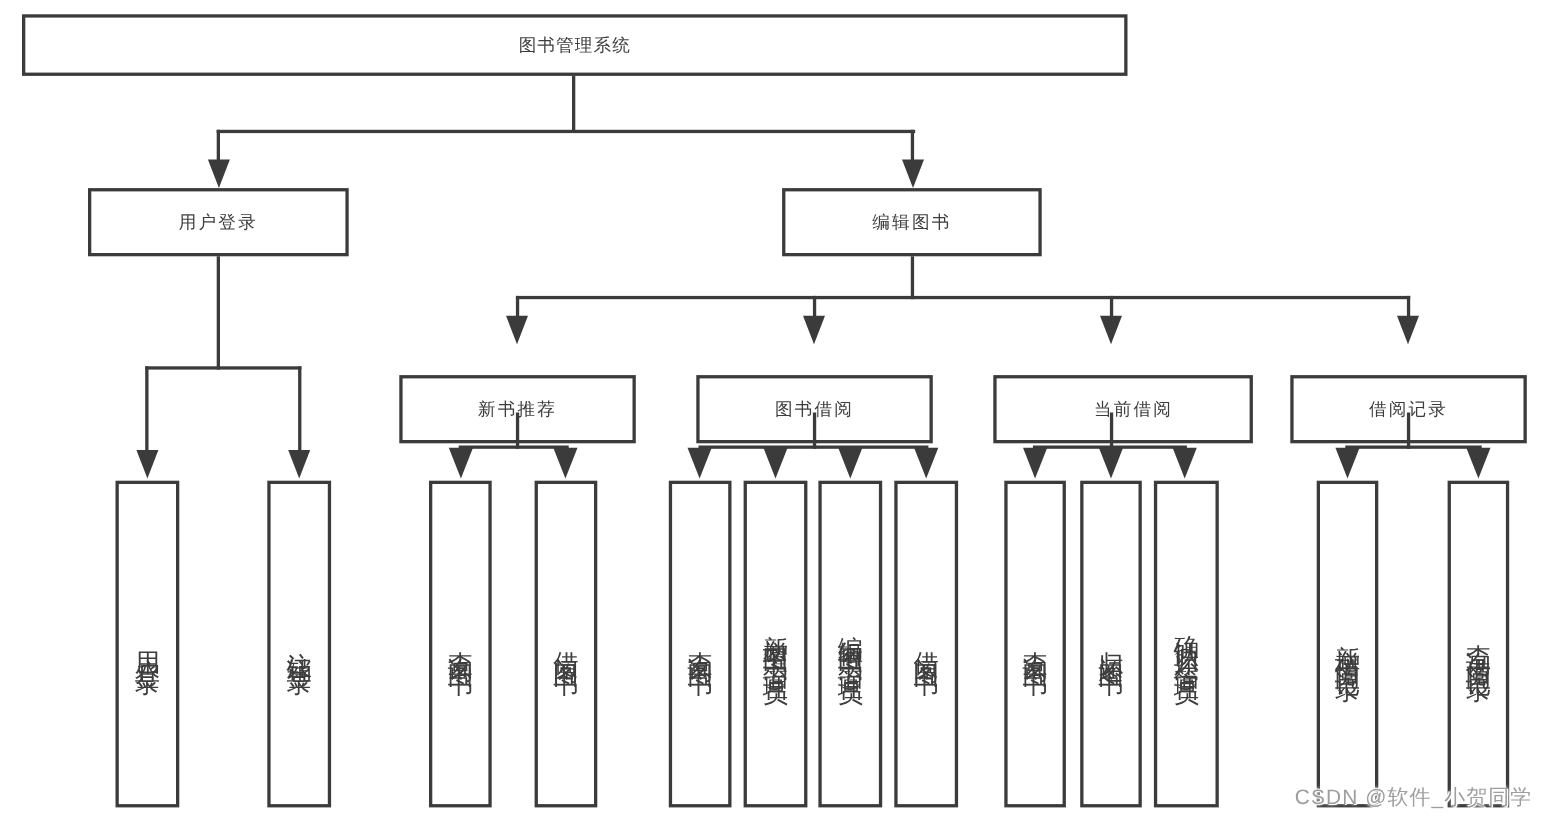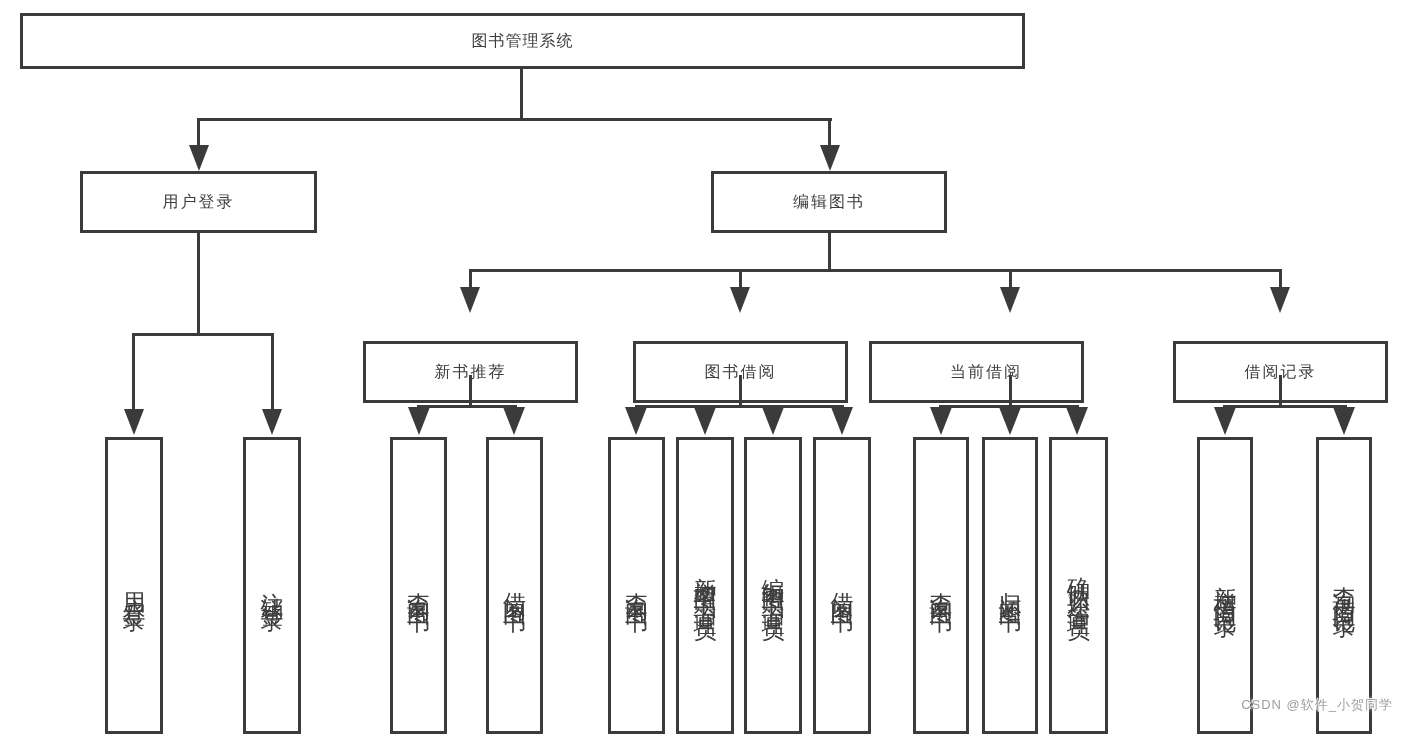--- a/index.html
+++ b/index.html
@@ -36,22 +36,22 @@
   .hline{height:3px;}
   .ah{
     position:absolute;width:0;height:0;
     border-left:10px solid transparent;border-right:10px solid transparent;
     border-top:26px solid var(--line);
   }
   .ah.big{
     border-left-width:11px;border-right-width:11px;border-top-width:28px;
   }
   .watermark{
-    position:absolute;right:12px;top:696px;
-    color:var(--watermark);font-size:13px;letter-spacing:1px;
+    position:absolute;right:12px;top:712px;
+    color:var(--watermark);font-size:19px;letter-spacing:1px;
     text-shadow:0 0 3px #fff,0 0 5px #fff,1px 1px 0 #fff,-1px -1px 0 #fff;
     z-index:5;white-space:nowrap;
   }
 </style>
 </head>
 <body>
 
 <div class="canvas">
 
   <div class="box root">
@@ -64,21 +64,21 @@
   <div class="box l2" style="left:711px;width:236px;">
     <span class="hlabel">编辑图书</span>
   </div>
 
   <div class="box l3" style="left:363px;width:215px;">
     <span class="hlabel">新书推荐</span>
   </div>
   <div class="box l3" style="left:633px;width:215px;align-items:center;">
     <span class="hlabel">图书借阅</span>
   </div>
-  <div class="box l3" style="left:869px;width:215px;padding-left:19px;">
+  <div class="box l3" style="left:903px;width:236px;padding-left:19px;">
     <span class="hlabel">当前借阅</span>
   </div>
   <div class="box l3" style="left:1173px;width:215px;">
     <span class="hlabel">借阅记录</span>
   </div>
 
   <div class="box leaf" style="left:105px;width:58px;">
     <span class="vlabel">用户登录</span>
   </div>
   <div class="box leaf" style="left:243px;width:58px;">

